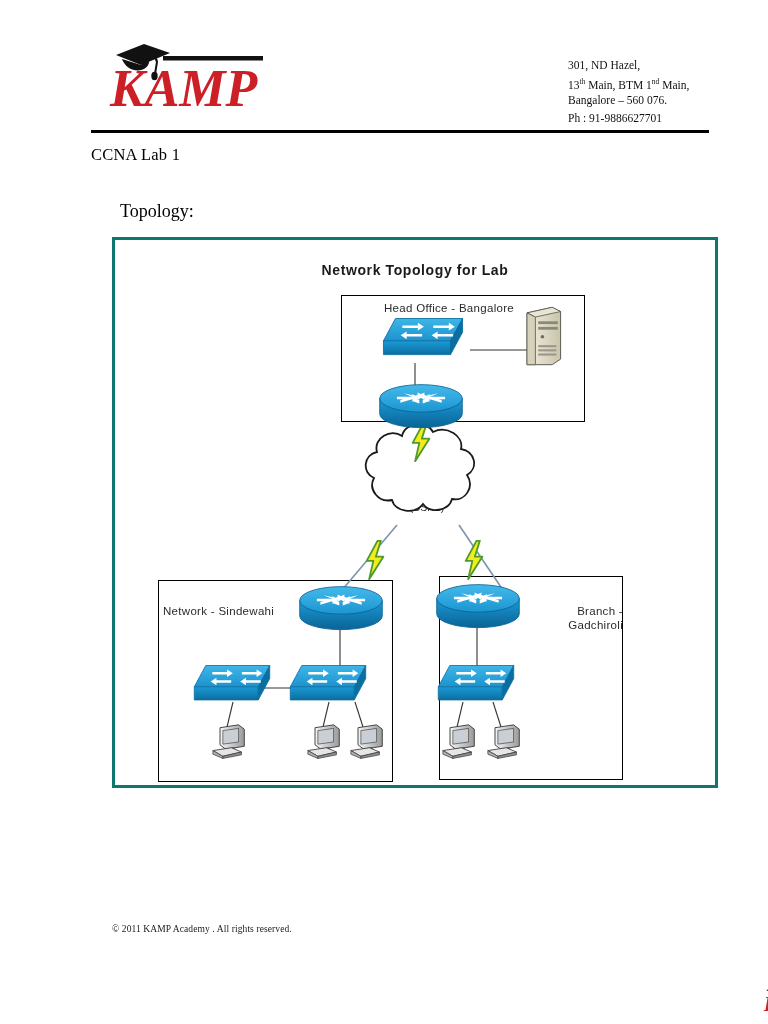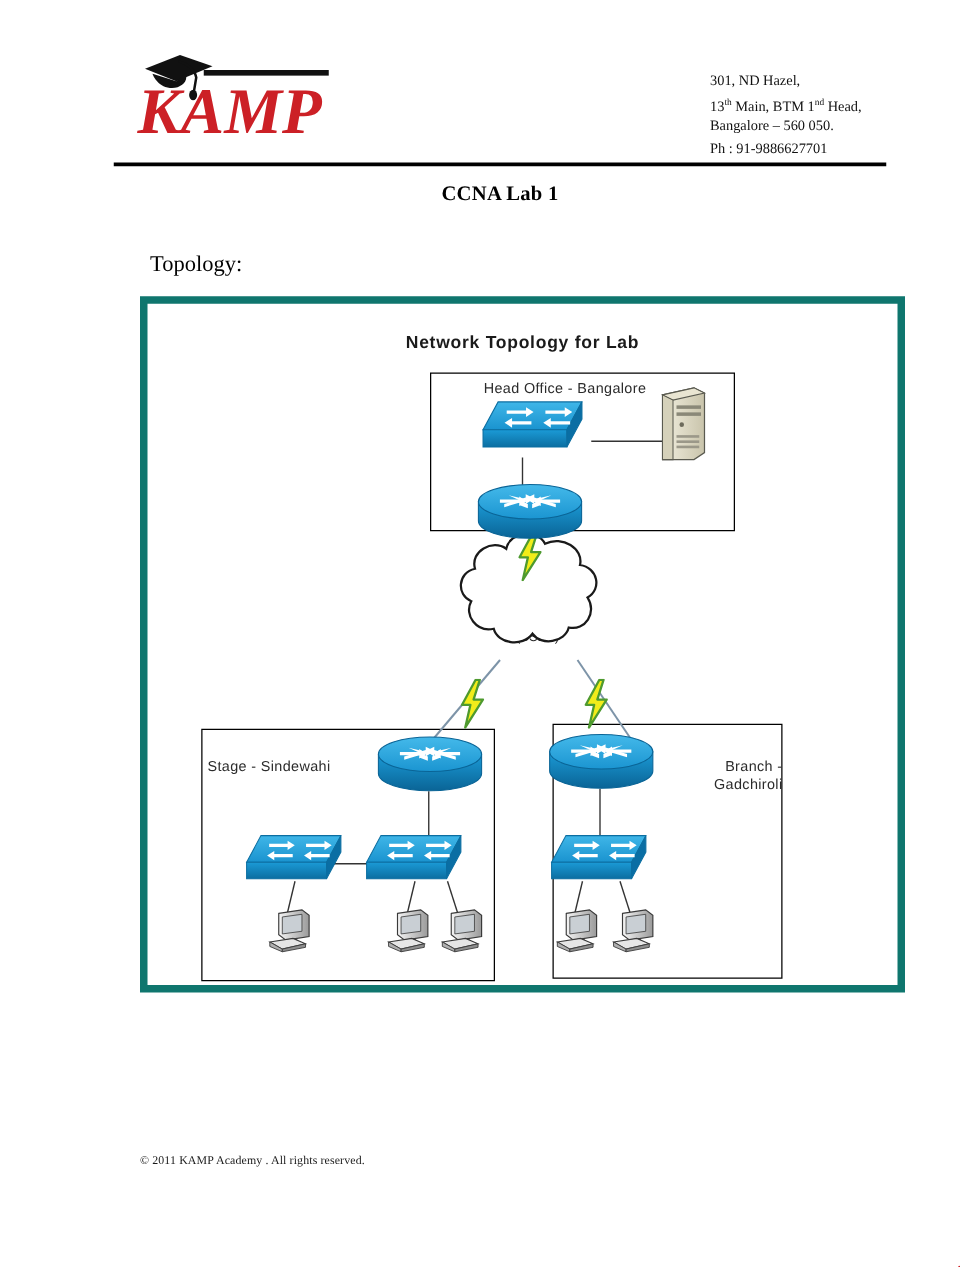--- a/index.html
+++ b/index.html
@@ -67,44 +67,44 @@
     height: 0;
     border-top: 3px solid #000000;
   }
 
   
   #doc-title {
     position: absolute;
     left: 91px;
     top: 144px;
     width: 618px;
-    text-align: center;
-    font-family: "Liberation Serif", serif;
-    font-weight: bold;
+    text-align: left;
+    font-family: "Liberation Serif", serif;
+    font-weight: normal;
     font-size: 16.5px;
     line-height: 21px;
     letter-spacing: 0.2px;
   }
   #topology-label {
     position: absolute;
     left: 120px;
     top: 201px;
     font-family: "Liberation Serif", serif;
     font-weight: normal;
     font-size: 18px;
   }
 
   
   #diagram {
     position: absolute;
     left: 112px;
     top: 237px;
     width: 600px;
     height: 545px;
-    border: 6px solid #0f766e;
+    border: 3px solid #0f766e;
     background: #ffffff;
   }
   #diagram-title {
     position: absolute;
     left: 0;
     top: 22px;
     width: 600px;
     text-align: center;
     font-family: "Liberation Sans", sans-serif;
     font-weight: bold;
@@ -184,22 +184,22 @@
         <ellipse cx="46.5" cy="44" rx="3.2" ry="4.2" fill="#111111"></ellipse>
 
         <rect x="55" y="24" width="100" height="4.5" fill="#111111"></rect>
       </g>
 
       <text x="2" y="74" font-family="Liberation Serif, serif" font-size="52" font-weight="bold" font-style="italic" fill="#cc2026">KAMP</text>
     </svg>
 
     <div class="address-block">
       <div>301, ND Hazel,</div>
-      <div><span>13</span><sup>th</sup><span> Main, BTM 1</span><sup>nd</sup><span> Head,</span></div>
-      <div>Bangalore – 560 050.</div>
+      <div><span>13</span><sup>th</sup><span> Main, BTM 1</span><sup>nd</sup><span> Main,</span></div>
+      <div>Bangalore – 560 076.</div>
       <div class="phone">Ph : 91-9886627701</div>
     </div>
 
     <div id="rule"></div>
   </div>
 
   <div id="doc-title">
     <div>CCNA Lab 1</div>
   </div>
 
@@ -207,21 +207,21 @@
 
   <div id="diagram">
 
     <div id="diagram-title">Network Topology for Lab</div>
 
     <div class="site-box" id="box-head-office"></div>
     <div class="site-box" id="box-branch-1"></div>
     <div class="site-box" id="box-branch-2"></div>
 
     <div class="site-label" id="label-head-office">Head Office - Bangalore</div>
-    <div class="site-label" id="label-branch-1">Stage - Sindewahi</div>
+    <div class="site-label" id="label-branch-1">Network - Sindewahi</div>
     <div class="site-label" id="label-branch-2">Branch -
 Gadchiroli</div>
 
     <div id="cloud-text">Service
 Provider
 (BSNL)</div>
 
     <svg id="net-svg" viewBox="0 0 600 545">
       <defs>
         <linearGradient id="swTopGrad" x1="0" y1="0" x2="0" y2="1">

